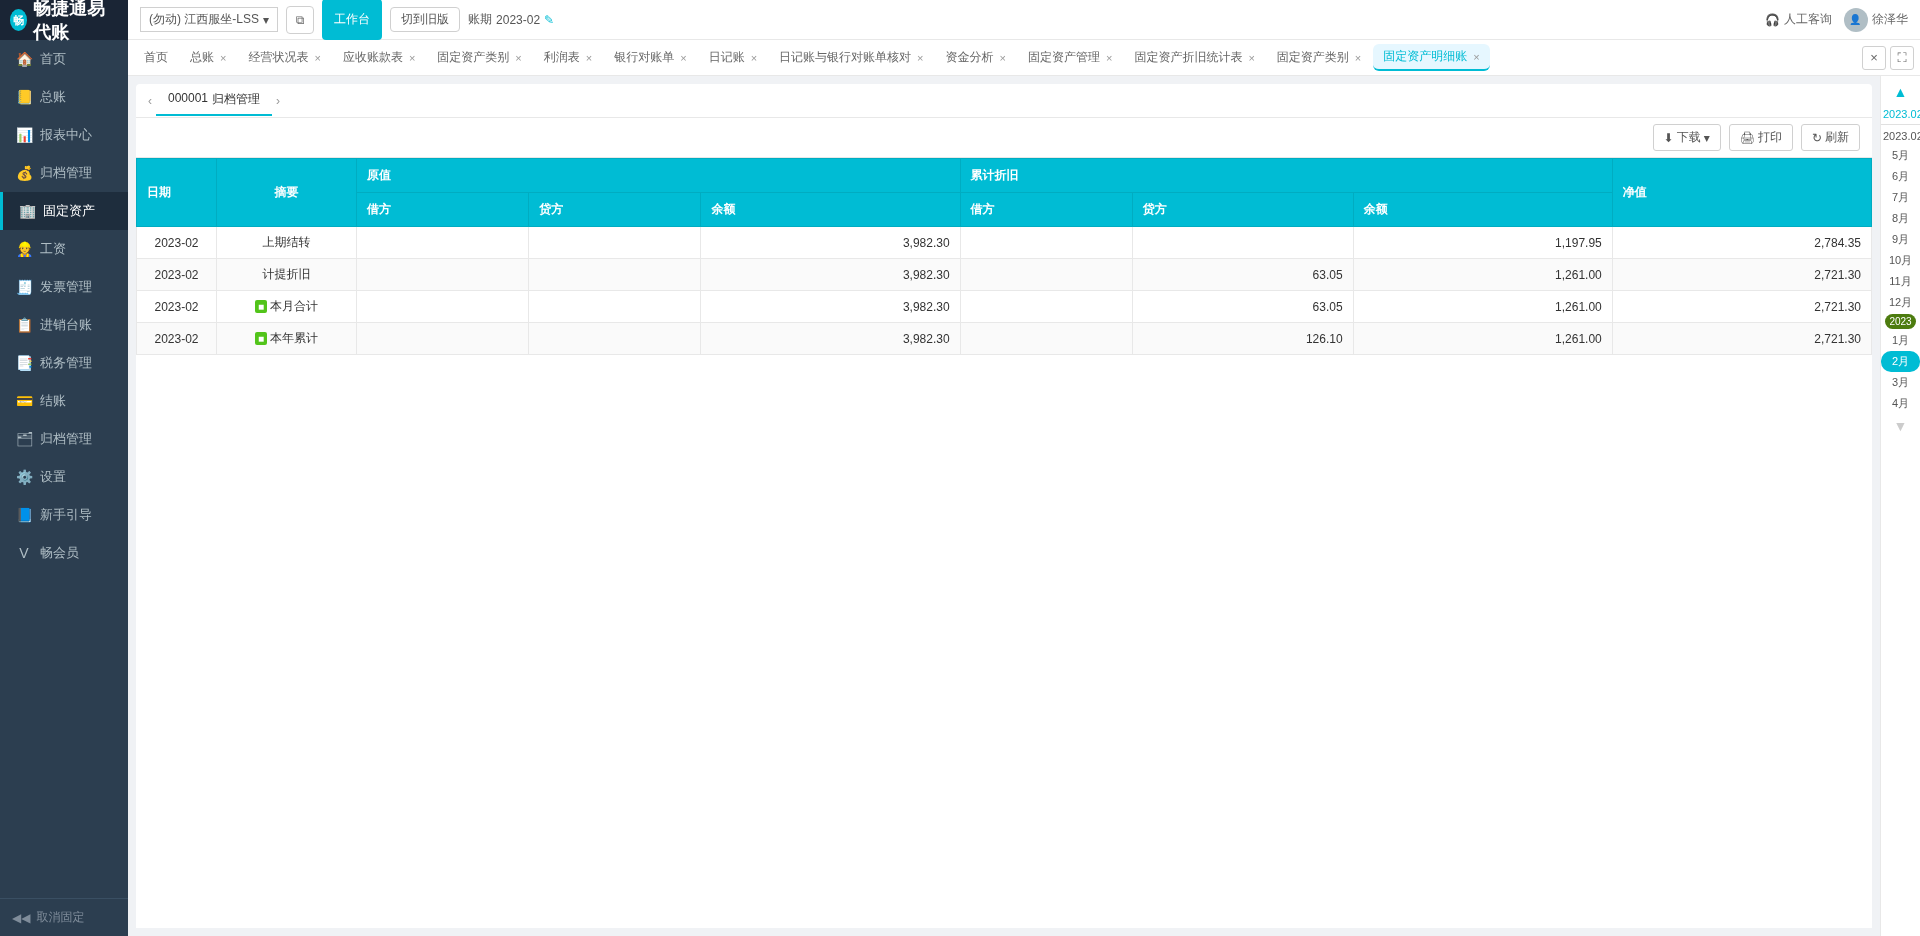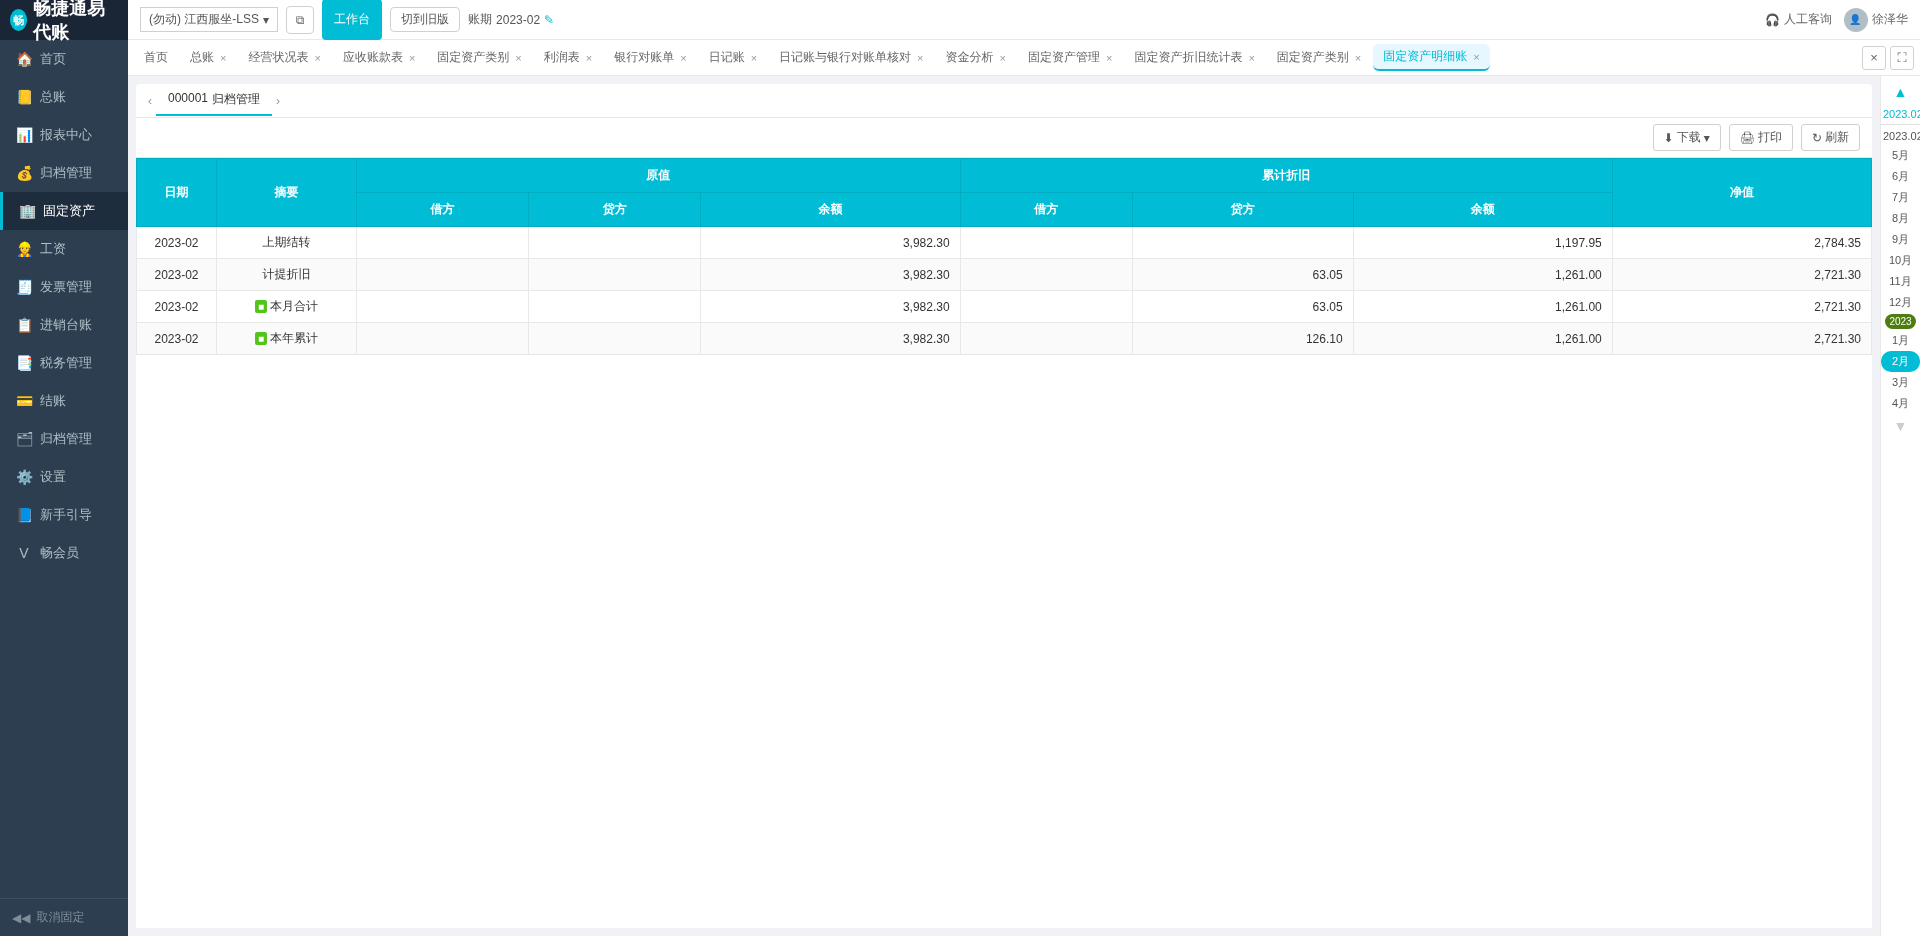--- a/index.html
+++ b/index.html
@@ -218,21 +218,21 @@
     }
     table {
       width: 100%;
       border-collapse: collapse;
       font-size: 12px;
     }
     table th {
       background: #00bcd4;
       color: #fff;
       padding: 8px 10px;
-      text-align: center;
+      text-align: left;
       border: 1px solid #00acc1;
       white-space: nowrap;
     }
     table td {
       padding: 7px 10px;
       border: 1px solid #e8e8e8;
       text-align: center;
       color: #333;
     }
     table tr:nth-child(even) td { background: #fafafa; }

